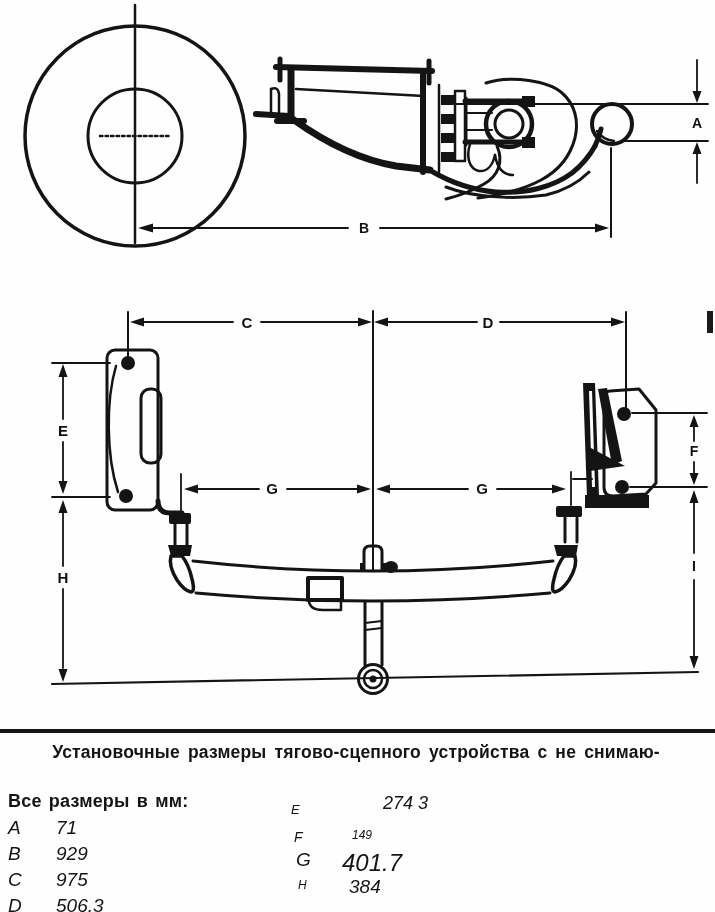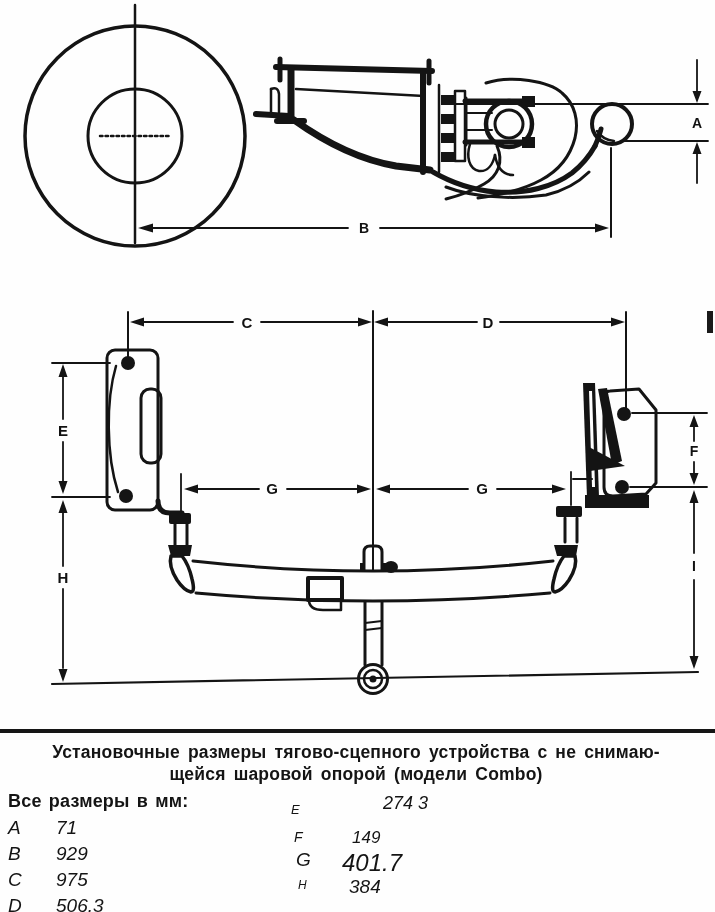--- a/index.html
+++ b/index.html
@@ -12,21 +12,21 @@
   .caption{position:absolute;left:0;top:741px;width:712px;text-align:center;
     font-weight:bold;font-size:17.5px;line-height:22px;letter-spacing:.2px;word-spacing:3px;}
   .dims{position:absolute;left:0;top:786px;width:691px;height:126px;font-style:italic;}
   .intro{position:absolute;left:8px;top:5px;font-style:normal;font-weight:bold;font-size:18px;letter-spacing:.2px;word-spacing:2px;}
   .dl{position:absolute;font-size:19px;}
   .dl .lab{position:absolute;left:0;}
   .dl .val{position:absolute;left:48px;}
   .rowA{left:8px;top:31px;} .rowB{left:8px;top:57px;} .rowC{left:8px;top:83px;} .rowD{left:8px;top:109px;}
   .dr{position:absolute;}
   .rowE-l{left:291px;top:16px;font-size:13px;} .rowE-v{left:336px;top:7px;font-size:18px;margin-left:47px;}
-  .rowF-l{left:294px;top:43px;font-size:14px;} .rowF-v{left:352px;top:42px;font-size:17px;}
+  .rowF-l{left:294px;top:43px;font-size:14px;} .rowF-v{left:352px;top:42px;font-size:12px;}
   .rowG-l{left:296px;top:63px;font-size:19px;} .rowG-v{left:342px;top:63px;font-size:24px;}
   .rowH-l{left:298px;top:92px;font-size:12px;} .rowH-v{left:349px;top:90px;font-size:19px;}
 </style>
 </head>
 <body>
 
 <div class="page">
 
   <svg width="715" height="729" viewBox="0 0 715 729">
     <g stroke="#141414" fill="none" stroke-linecap="round">
@@ -210,21 +210,20 @@
         <text x="63" y="583" font-size="15" text-anchor="middle">H</text>
         <text x="694" y="571" font-size="14" text-anchor="middle">I</text>
       </g>
     </g>
   </svg>
 
   <div class="rule"></div>
 
   <div class="caption">
     <div>Установочные размеры тягово-сцепного устройства с не снимаю-</div>
-    <div>щейся шаровой опорой (модели Combo)</div>
   </div>
 
   <div class="dims">
     <div class="intro">Все размеры в мм:</div>
 
     <div class="dl rowA">
       <span class="lab">A</span>
       <span class="val">71</span>
     </div>
     <div class="dl rowB">

